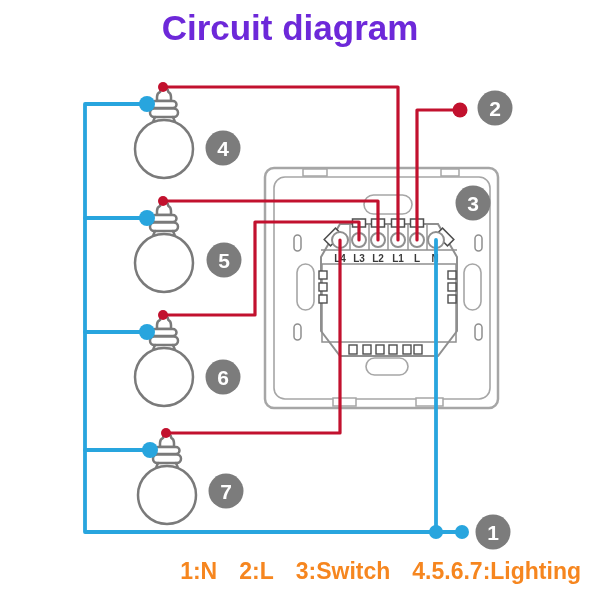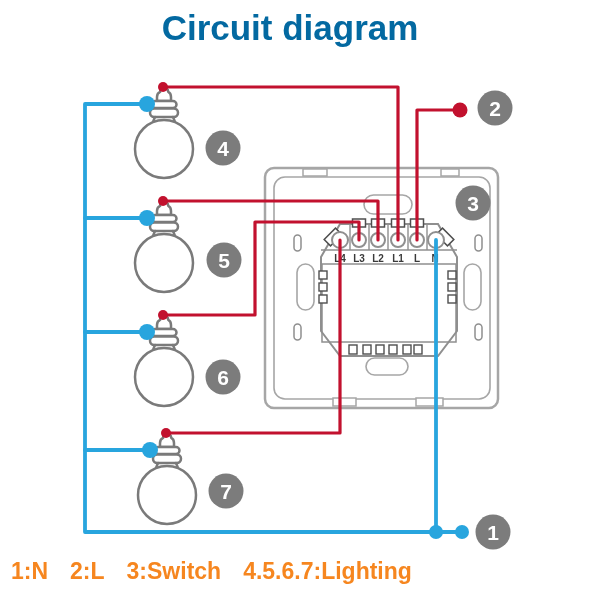--- a/index.html
+++ b/index.html
@@ -2,24 +2,24 @@
 <html><head>
 <meta charset="utf-8">
 <style>
   html,body{margin:0;padding:0;background:#fff;}
   .stage{
     position:relative;width:600px;height:595px;background:#ffffff;overflow:hidden;
     font-family:"Liberation Sans", sans-serif;
   }
   .page-title{
     position:absolute;top:8px;left:0;width:580px;text-align:center;
-    font-size:35px;font-weight:bold;color:#0369a1;letter-spacing:0px;
+    font-size:35px;font-weight:bold;color:#6d28d9;letter-spacing:0px;
   }
   .legend{
-    position:absolute;top:558px;left:0;width:592px;text-align:left;
+    position:absolute;top:558px;left:0;width:592px;text-align:right;
     font-size:23px;font-weight:bold;color:#F6861F;white-space:nowrap;
   }
   .legend span{margin:0 11px;}
   svg text{font-family:"Liberation Sans", sans-serif;}
   .term-label{font-size:10px;font-weight:bold;fill:#3A3A3A;}
   .badge-num{font-size:21px;font-weight:bold;fill:#ffffff;}
 </style>
 </head>
 <body>
 

